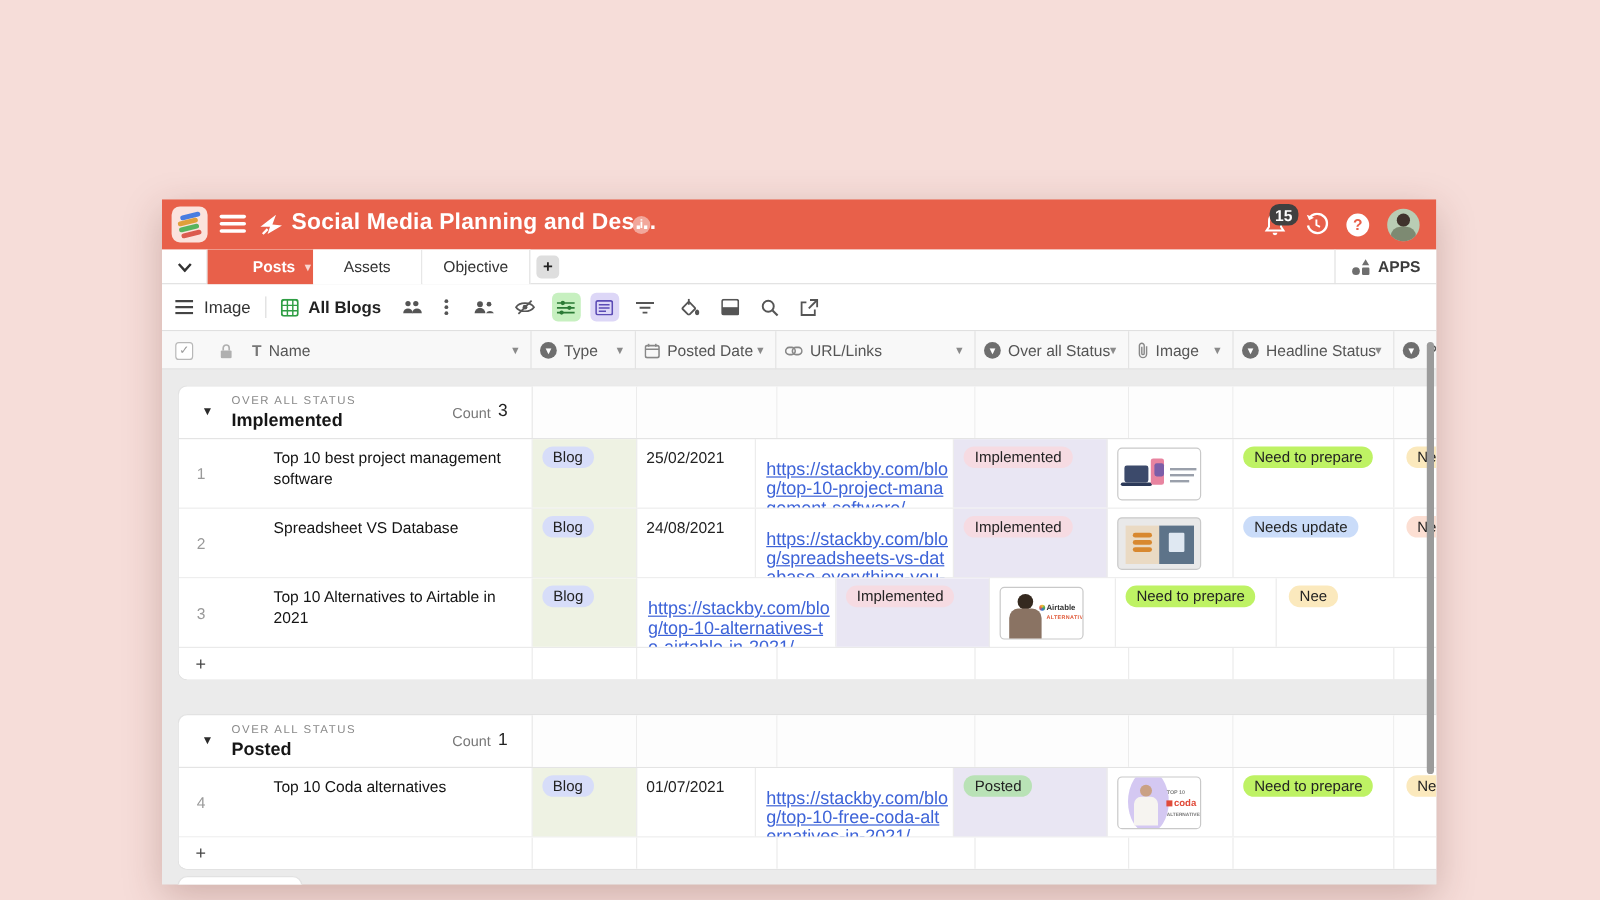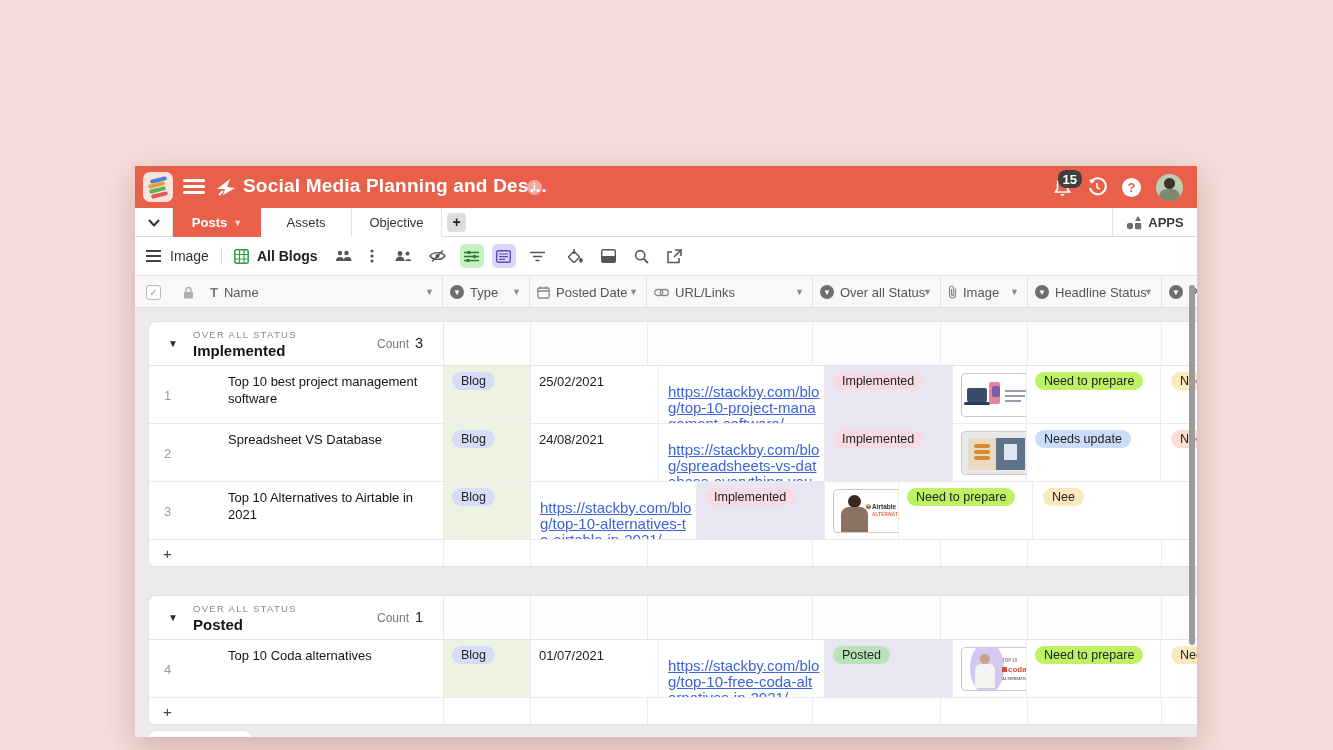--- a/index.html
+++ b/index.html
@@ -88,22 +88,22 @@
   .gh-name { width:295px; position:relative; border-right:1px solid #e8e8e8; }
   .gh-tri { position:absolute; left:19px; top:16px; font-size:10px; color:#2b2b2b; cursor:pointer; }
   .gh-label { position:absolute; left:44px; top:7px; font-size:9.5px; letter-spacing:1.3px; color:#8a8a8a; }
   .gh-value { position:absolute; left:44px; top:20px; font-size:15px; font-weight:bold; color:#161616; }
   .gh-countl { position:absolute; left:200px; top:15px; width:60px; text-align:right; font-size:12px; color:#777; }
   .gh-count { position:absolute; left:266px; top:13px; font-size:14.5px; color:#222; }
   .gh-cell { background:#fdfdfd; border-right:1px solid #ececec; height:100%; }
 
   .trow { height:58px; border-bottom:1px solid #eaeaea; display:flex; background:#fff; }
   .cell { height:100%; border-right:1px solid #ececec; position:relative; overflow:hidden; }
-  .cl-name{width:295px} .cl-type{width:87px; background:#eef2e3;} .cl-date{width:128px}
-  .cl-url{width:166px} .cl-status{width:128px; background:#e9e6f3;} .cl-image{width:74px}
+  .cl-name{width:295px} .cl-type{width:87px; background:#eef2e3;} .cl-date{width:99px}
+  .cl-url{width:166px} .cl-status{width:128px; background:#e9e6f3;} .cl-image{width:105px}
   .cl-headline{width:134px} .cl-partial{width:35px; border-right:none; overflow:visible;}
   .rownum { position:absolute; left:15px; top:50%; transform:translateY(-50%); font-size:13px; color:#9a9a9a; }
   .rowname { position:absolute; left:79px; top:7px; width:198px; font-size:13px; color:#141414; line-height:17px; }
   .pill { display:inline-block; margin:6px 0 0 8px; padding:2px 9px; border-radius:10px;
     font-size:12.5px; color:#222; white-space:nowrap; }
   .pill-blog{ background:#d7ddf9; }
   .pill-implemented{ background:#f6dbe2; }
   .pill-posted{ background:#b9e2b6; }
   .pill-prepare{ background:#bef264; }
   .pill-update{ background:#cadcf9; }
@@ -197,21 +197,21 @@
         </div>
     </div>
   </div>
 
   <div class="tabrow">
     <div class="chevbox">
       <svg width="12" height="8" viewBox="0 0 12 8">
           <path d="M1 1 L6 6.5 L11 1" fill="none" stroke="#333" stroke-width="2"></path>
         </svg>
     </div>
-    <div class="tab active" style="left:38px;width:88px;">
+    <div class="tab active" style="left:38px;width:88px;justify-content:flex-end;">
       <span>Posts</span>
         <span class="caret">▼</span>
     </div>
     <div class="tab plain" style="left:126px;width:91px;">
       <span>Assets</span>
     </div>
     <div class="tab plain" style="left:217px;width:90px;">
       <span>Objective</span>
     </div>
     <div class="addtab">+</div>

